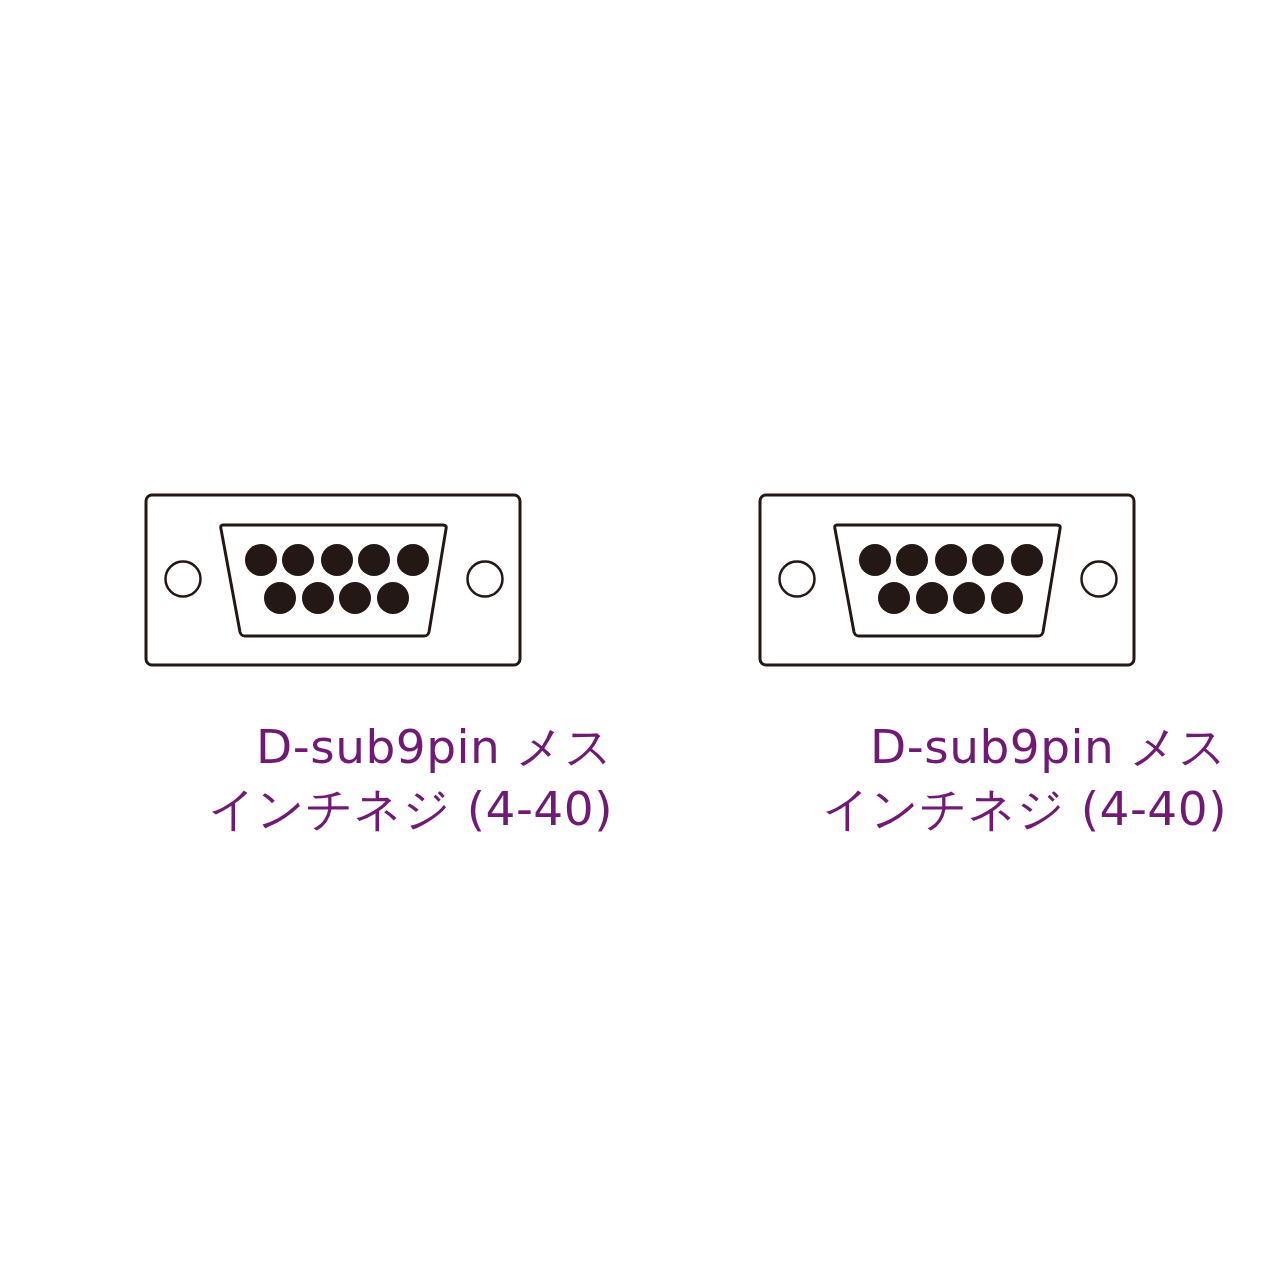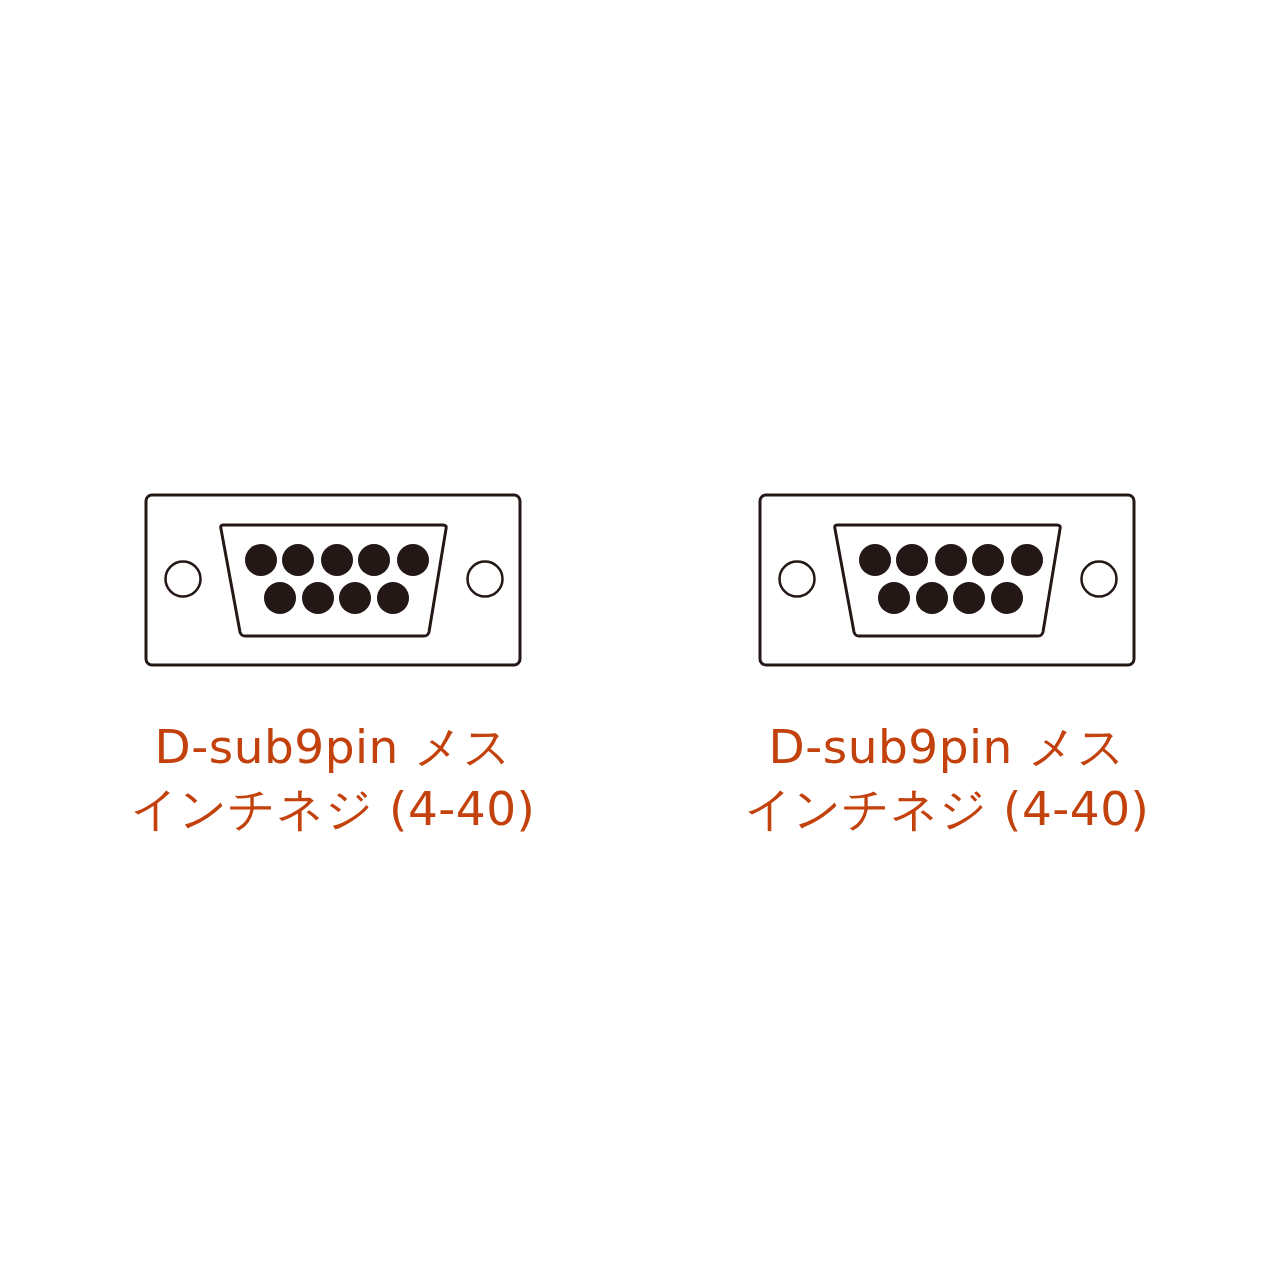--- a/index.html
+++ b/index.html
@@ -1,22 +1,22 @@
 <!DOCTYPE html>
 <html><head>
 <meta charset="utf-8">
 <style>
   html, body { margin: 0; padding: 0; background: #ffffff; }
   body { width: 1280px; height: 1280px; position: relative; overflow: hidden; }
   .connector { position: absolute; top: 492px; width: 380px; height: 176px; }
   .connector svg { display: block; }
   .label {
-    position: absolute; top: 716px; width: 560px; text-align: center;
+    position: absolute; top: 716px; width: 560px; text-align: right;
     font-family: "DejaVu Sans", "Liberation Sans", sans-serif;
-    font-size: 47px; line-height: 62px; color: #c2410c; letter-spacing: 0.5px;
+    font-size: 47px; line-height: 62px; color: #701a75; letter-spacing: 0.5px;
   }
   .label .line { display: block; white-space: nowrap; }
 </style>
 </head>
 <body>
 
 <div class="connector" style="left:143px;">
   <svg width="380" height="176" viewBox="0 0 380 176">
     <rect x="3" y="3" width="374" height="170" rx="6" ry="6" fill="#fff" stroke="#231815" stroke-width="3"></rect>
     <path d="M80,33 L300,33 Q304,33 303,37 L286,140 Q285,144 281,144 L102,144 Q98,144 97,140 L78,37 Q77,33 80,33 Z" fill="#fff" stroke="#231815" stroke-width="3"></path>

